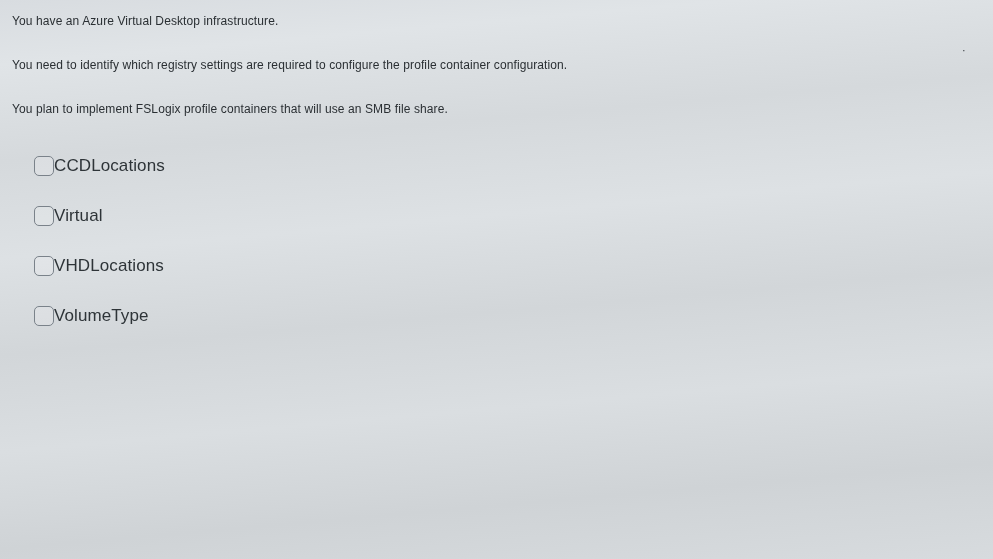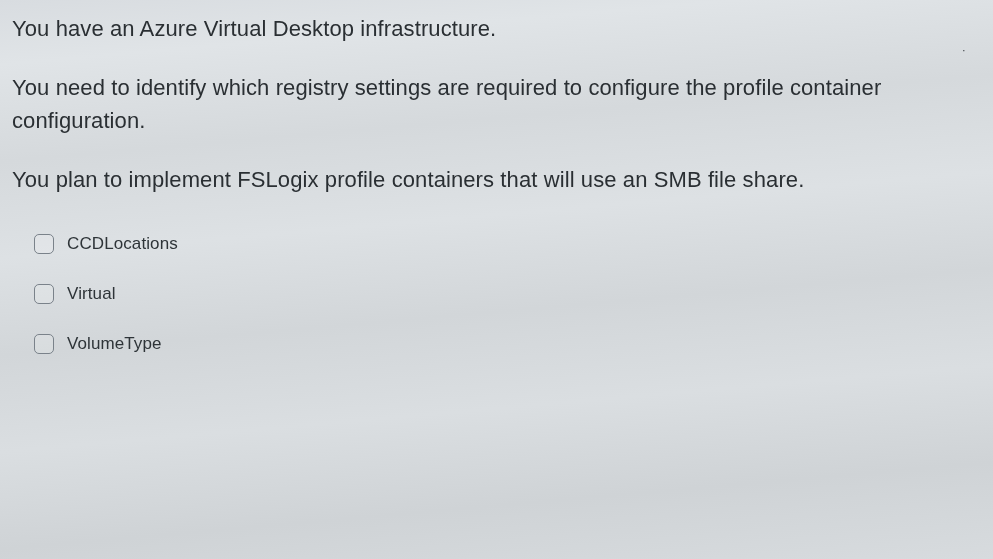--- a/index.html
+++ b/index.html
@@ -21,33 +21,32 @@
         #cfd3d6 85%,
         #d7dbde 100%
       );
       font-family: "Segoe UI", Arial, sans-serif;
       color: #2a2f33;
       padding: 12px 14px 0 12px;
       overflow: hidden;
       position: relative;
     }
     .question-text p {
-      font-size: 22px;
+      font-size: 12px;
       line-height: 1.5;
       margin-bottom: 26px;
       letter-spacing: 0.1px;
     }
     .options {
       margin-top: 38px;
       padding-left: 22px;
     }
     .option-row {
       display: flex;
       align-items: center;
-      gap: 13px;
       margin-bottom: 30px;
     }
     .checkbox {
       width: 20px;
       height: 20px;
       border: 1.5px solid #7a828a;
       border-radius: 5px;
       background: rgba(255,255,255,0.15);
       flex-shrink: 0;
       cursor: pointer;
@@ -79,17 +78,21 @@
   <div class="option-row">
     <div class="checkbox"></div>
     <span class="option-label">CCDLocations</span>
   </div>
   <div class="option-row">
     <div class="checkbox"></div>
     <span class="option-label">Virtual</span>
   </div>
   <div class="option-row">
     <div class="checkbox"></div>
+    <span class="option-label">VHDLocations</span>
+  </div>
+  <div class="option-row">
+    <div class="checkbox"></div>
     <span class="option-label">VolumeType</span>
   </div>
 </div>
 
 <div class="corner-mark">ᐧ</div>
 
 </body></html>

